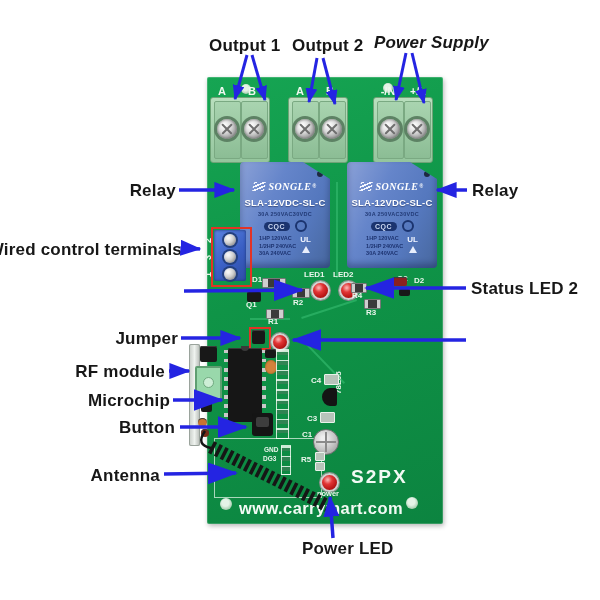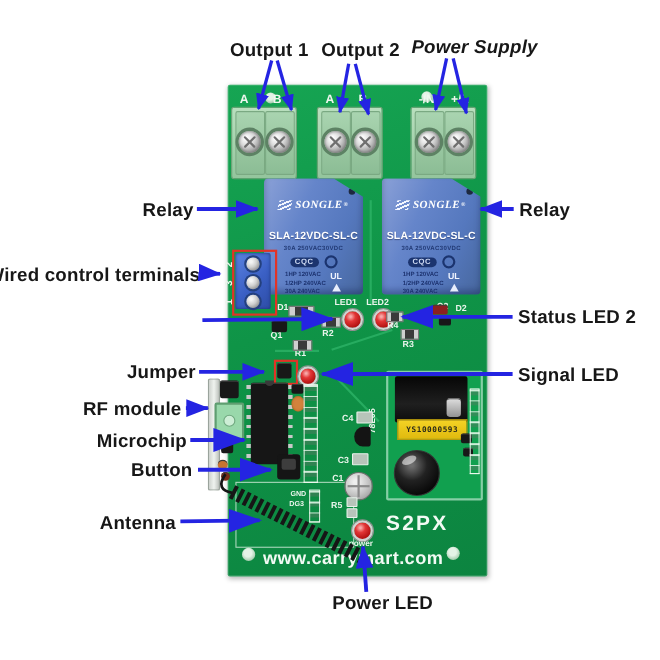--- a/index.html
+++ b/index.html
@@ -35,21 +35,21 @@
   .relay{position:absolute;width:90px;height:106px;color:#fff;text-align:center;
          background:linear-gradient(115deg,#8ba1d7 0%,#6585ca 35%,#5578be 68%,#47679d 100%);
          clip-path:polygon(0 0,70% 0,100% 16%,100% 100%,0 100%);border-radius:4px;
          box-shadow:inset 0 -4px 6px rgba(10,20,60,.35);}
   .r-dot{position:absolute;right:7px;top:9px;width:6px;height:6px;border-radius:50%;background:#1d2940;}
   .r-brand{margin-top:19px;font:700 10px "Liberation Serif",serif;font-style:italic;height:10px;
            display:flex;align-items:center;justify-content:center;letter-spacing:.5px;}
   .r-logo{display:inline-block;width:12px;height:9px;margin-right:3px;transform:skewX(-14deg);
           background:repeating-linear-gradient(-25deg,#f4f7ff 0 1.8px,rgba(0,0,0,0) 1.8px 3.8px);border-radius:1px;}
   .r-reg{font:700 5px "Liberation Sans",sans-serif;vertical-align:super;margin-left:1px;}
-  .r-model{margin-top:18px;font:700 9.5px "Liberation Sans",sans-serif;letter-spacing:.2px;
+  .r-model{margin-top:6px;font:700 9.5px "Liberation Sans",sans-serif;letter-spacing:.2px;
            text-shadow:0 1px 1px rgba(20,30,70,.5);}
   .r-tiny{margin-top:3px;font:700 5.5px "Liberation Sans",sans-serif;color:#223a75;letter-spacing:.3px;}
   .r-cert{margin-top:3px;display:flex;align-items:center;justify-content:center;gap:5px;height:12px;}
   .cqc{display:inline-block;min-width:22px;padding:1px 2px;border-radius:7px;background:#1b346f;
        color:#cdd9f2;font:700 7px "Liberation Sans",sans-serif;letter-spacing:.5px;}
   .ring{display:inline-block;width:8px;height:8px;border-radius:50%;border:2px solid #1b346f;}
   .r-rats{margin-top:3px;display:flex;justify-content:center;gap:4px;}
   .r-col{text-align:left;font:700 5.5px "Liberation Sans",sans-serif;color:#1d3370;line-height:7.5px;}
   .r-col2{display:flex;flex-direction:column;align-items:center;gap:2px;padding-top:1px;}
   .ul{font:700 8px "Liberation Sans",sans-serif;color:#f0f4ff;line-height:8px;}
@@ -276,29 +276,20 @@
   <div class="blk" style="left:265px;top:360px;width:12px;height:14px;border-radius:50%;background:#d2823c;box-shadow:inset 0 0 2px #8a5514;"></div>
   <div class="ladder" style="left:276px;top:349px;width:11px;height:88px;"></div>
 
   <div class="btn"></div>
 
   <div style="position:absolute;left:214px;top:438px;width:106px;height:58px;border:1.5px solid rgba(236,248,238,.7);"></div>
   <div class="silk t6" style="left:264px;top:446px;">GND</div>
   <div class="silk t6" style="left:263px;top:455px;">DG3</div>
   <div class="ladder" style="left:281px;top:445px;width:8px;height:28px;"></div>
 
-  <div class="pwr">
-    <div class="xfmr"></div>
-    <div class="ylab">YS10000593</div>
-    <div class="ecap"></div>
-    <div class="blk" style="left:53px;top:23px;width:13px;height:17px;background:linear-gradient(#e0e0e0,#939393);border-radius:3px;"></div>
-    <div class="blk" style="left:66px;top:55px;width:10px;height:9px;"></div>
-    <div class="blk" style="left:68px;top:68px;width:9px;height:8px;"></div>
-    <div class="ladder" style="left:74px;top:14px;width:7px;height:76px;"></div>
-  </div>
 
   <div class="silk rot" style="left:334px;top:394px;">78L05</div>
   <div class="to92"></div>
   <div class="silk" style="left:311px;top:376px;">C4</div>
   <div class="pad" style="left:324px;top:374px;width:13px;height:9px;"></div>
   <div class="silk" style="left:307px;top:414px;">C3</div>
   <div class="pad" style="left:320px;top:412px;width:13px;height:9px;"></div>
   <div class="silk" style="left:302px;top:430px;">C1</div>
   <div class="ccap"></div>
   <div class="silk" style="left:301px;top:455px;">R5</div>
@@ -358,16 +349,15 @@
   <div class="lbl" style="right:424px;top:181px;">Relay</div>
   <div class="lbl" style="right:418px;top:240px;">Wired control terminals</div>
   <div class="lbl" style="right:422px;top:329px;">Jumper</div>
   <div class="lbl" style="right:435px;top:362px;">RF module</div>
   <div class="lbl" style="right:430px;top:391px;">Microchip</div>
   <div class="lbl" style="right:425px;top:418px;">Button</div>
   <div class="lbl" style="right:440px;top:466px;">Antenna</div>
 
   <div class="lbl" style="left:472px;top:181px;">Relay</div>
   <div class="lbl" style="left:471px;top:279px;">Status LED 2</div>
-  <div class="lbl" style="left:471px;top:331px;">Signal LED</div>
 
   <div class="lbl" style="left:302px;top:539px;">Power LED</div>
 </div>
 
 </body></html>

